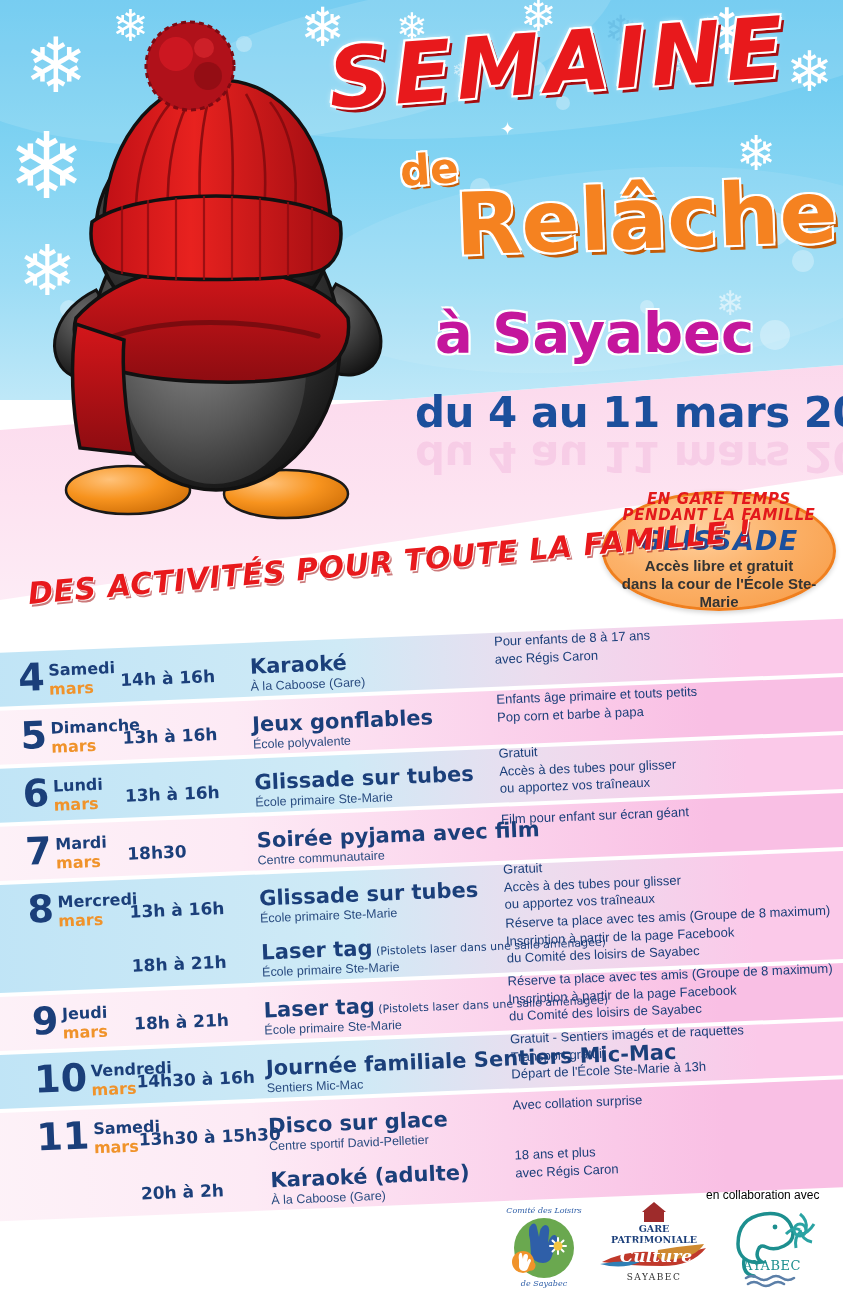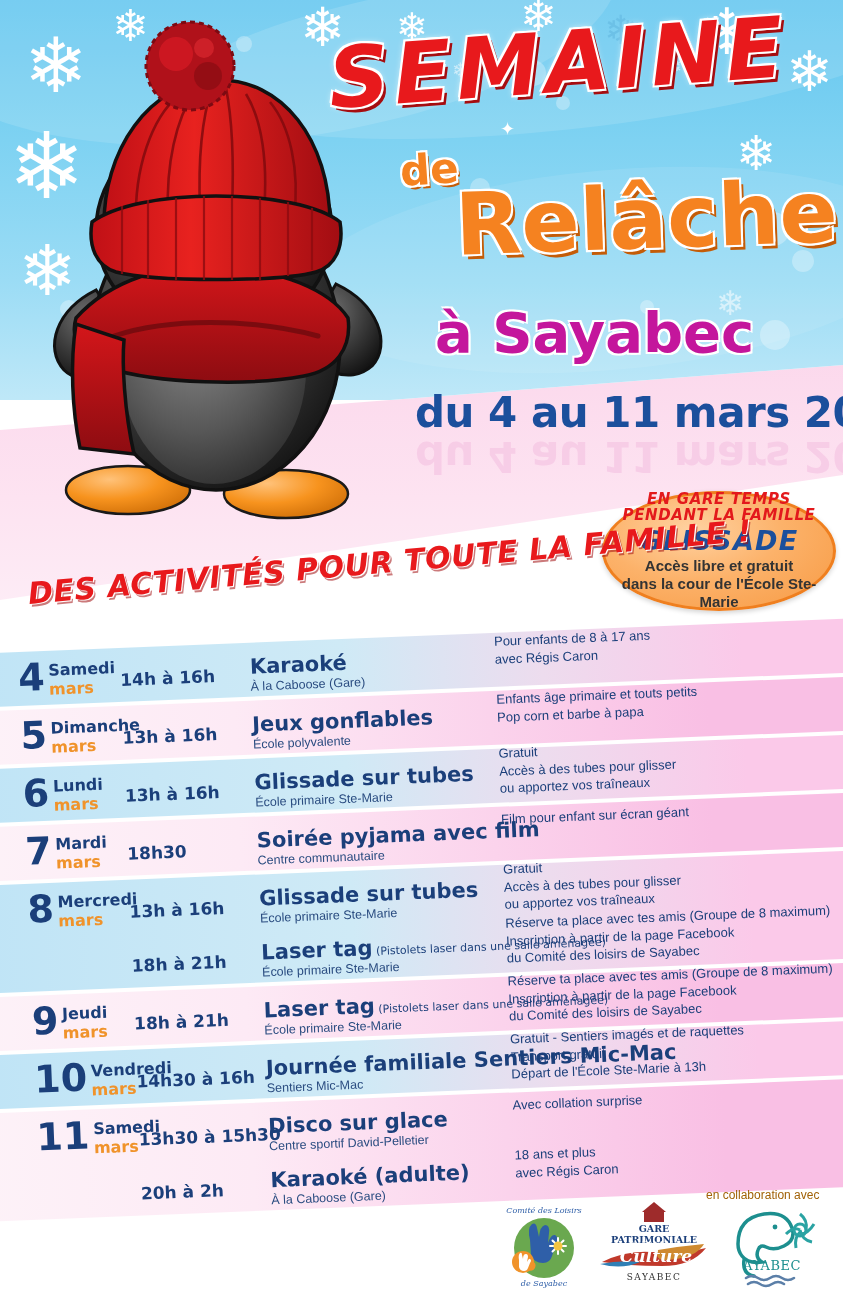--- a/index.html
+++ b/index.html
@@ -400,21 +400,21 @@
           <div class="loc">À la Caboose (Gare)</div>
         </div>
         <div class="cell desc" style="left: 535px; top: 54px;">
           <div>18 ans et plus</div>
           <div>avec Régis Caron</div>
         </div>
       </div>
     </div>
 
   <div class="footer">
-    <div style="position:absolute;left:706px;top:2px;font-size:12px;color:#a16207;">en collaboration avec</div>
+    <div style="position:absolute;left:706px;top:2px;font-size:12px;color:#000000;">en collaboration avec</div>
 
     <svg class="logo" style="left:490px;top:18px;" width="108" height="86" viewBox="0 0 108 86">
       <circle cx="54" cy="44" r="30" fill="#6aa84f"></circle>
       <path d="M40 36 q-3 -12 2 -16 q4 -2 5 4 l2 9 q1 -11 6 -12 q5 0 4 8 l-1 10 q3 -9 7 -8 q4 2 1 9 l-4 12 q-2 7 -9 7 q-9 0 -12 -8 z" fill="#2f5fa8"></path>
       <path d="M36 54 q-6 -2 -8 2 q-2 5 3 7 l7 3 q5 2 7 -2 q2 -5 -3 -7 z" fill="#f0932b"></path>
       <circle cx="33" cy="58" r="11" fill="#f0932b"></circle>
       <path d="M29 56 q-1 -5 1 -7 q2 -1 2 2 l1 4 q0 -5 3 -5 q2 0 2 3 l-1 5 q2 -4 3 -3 q2 1 0 4 l-2 5 q-1 3 -4 3 q-4 0 -5 -4 z" fill="#fff"></path>
       <g stroke="#fff" stroke-width="2" stroke-linecap="round">
         <path d="M68 34 l0 16"></path>
           <path d="M60 42 l16 0"></path>

